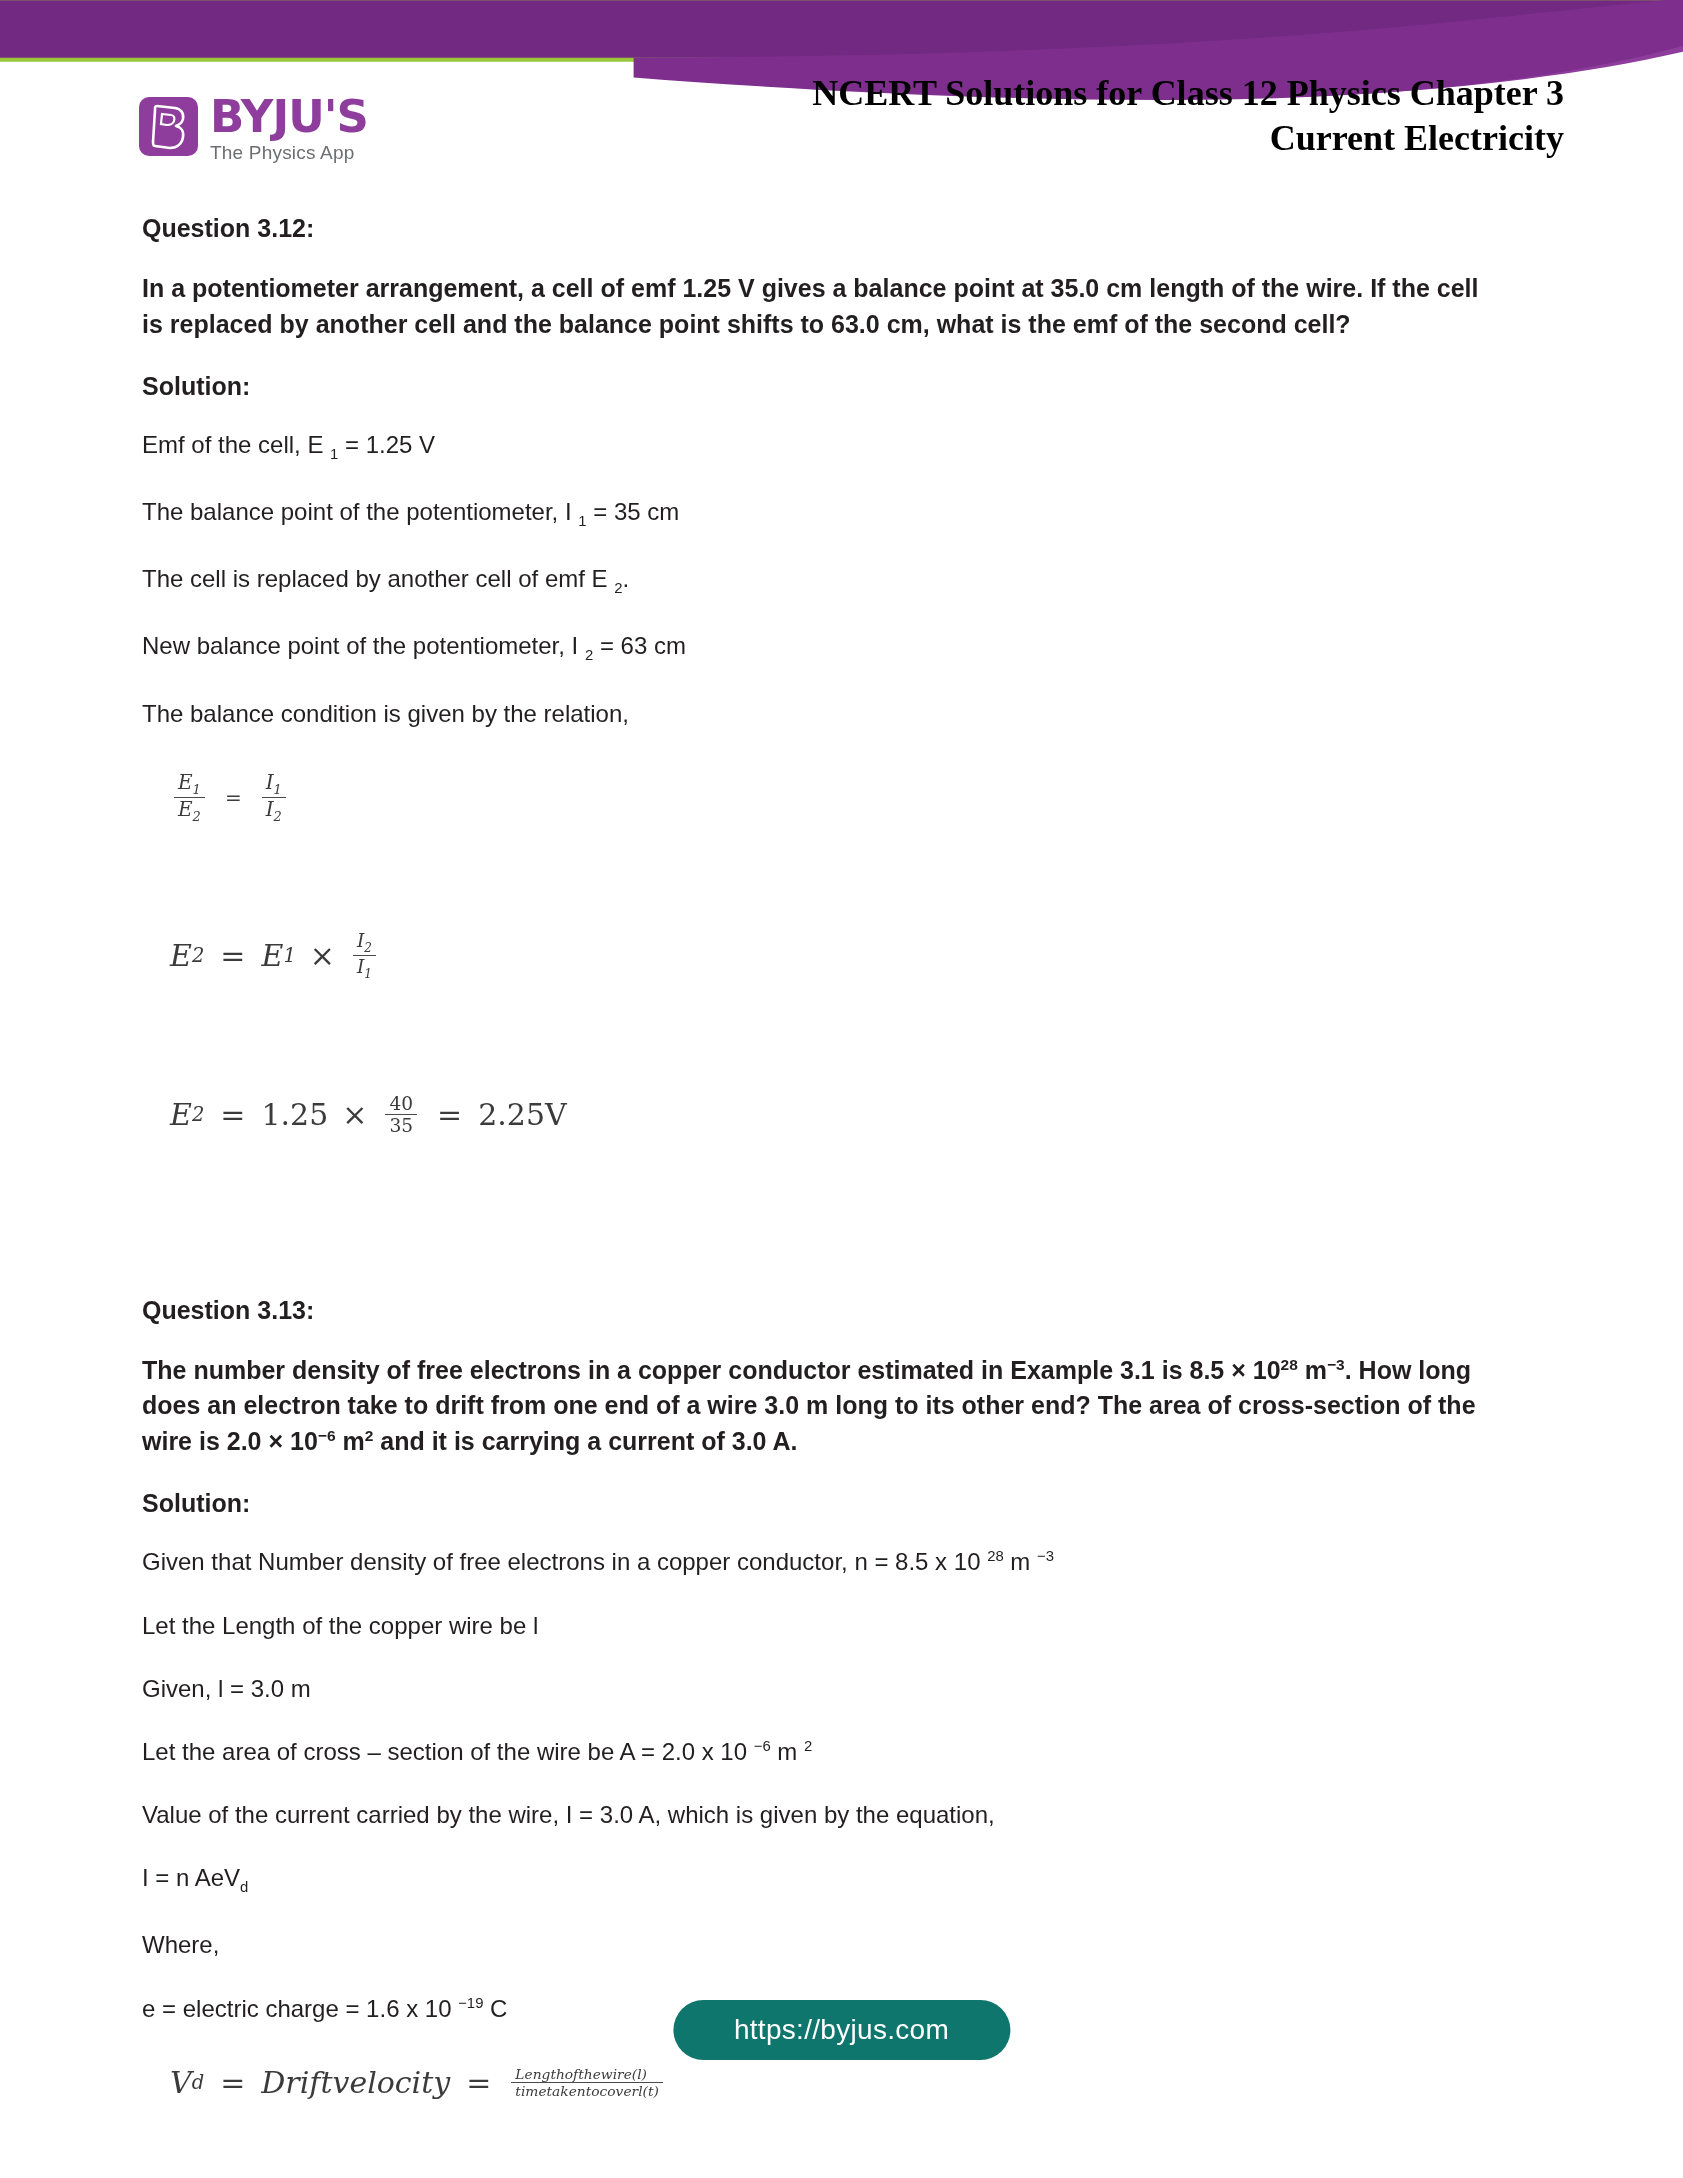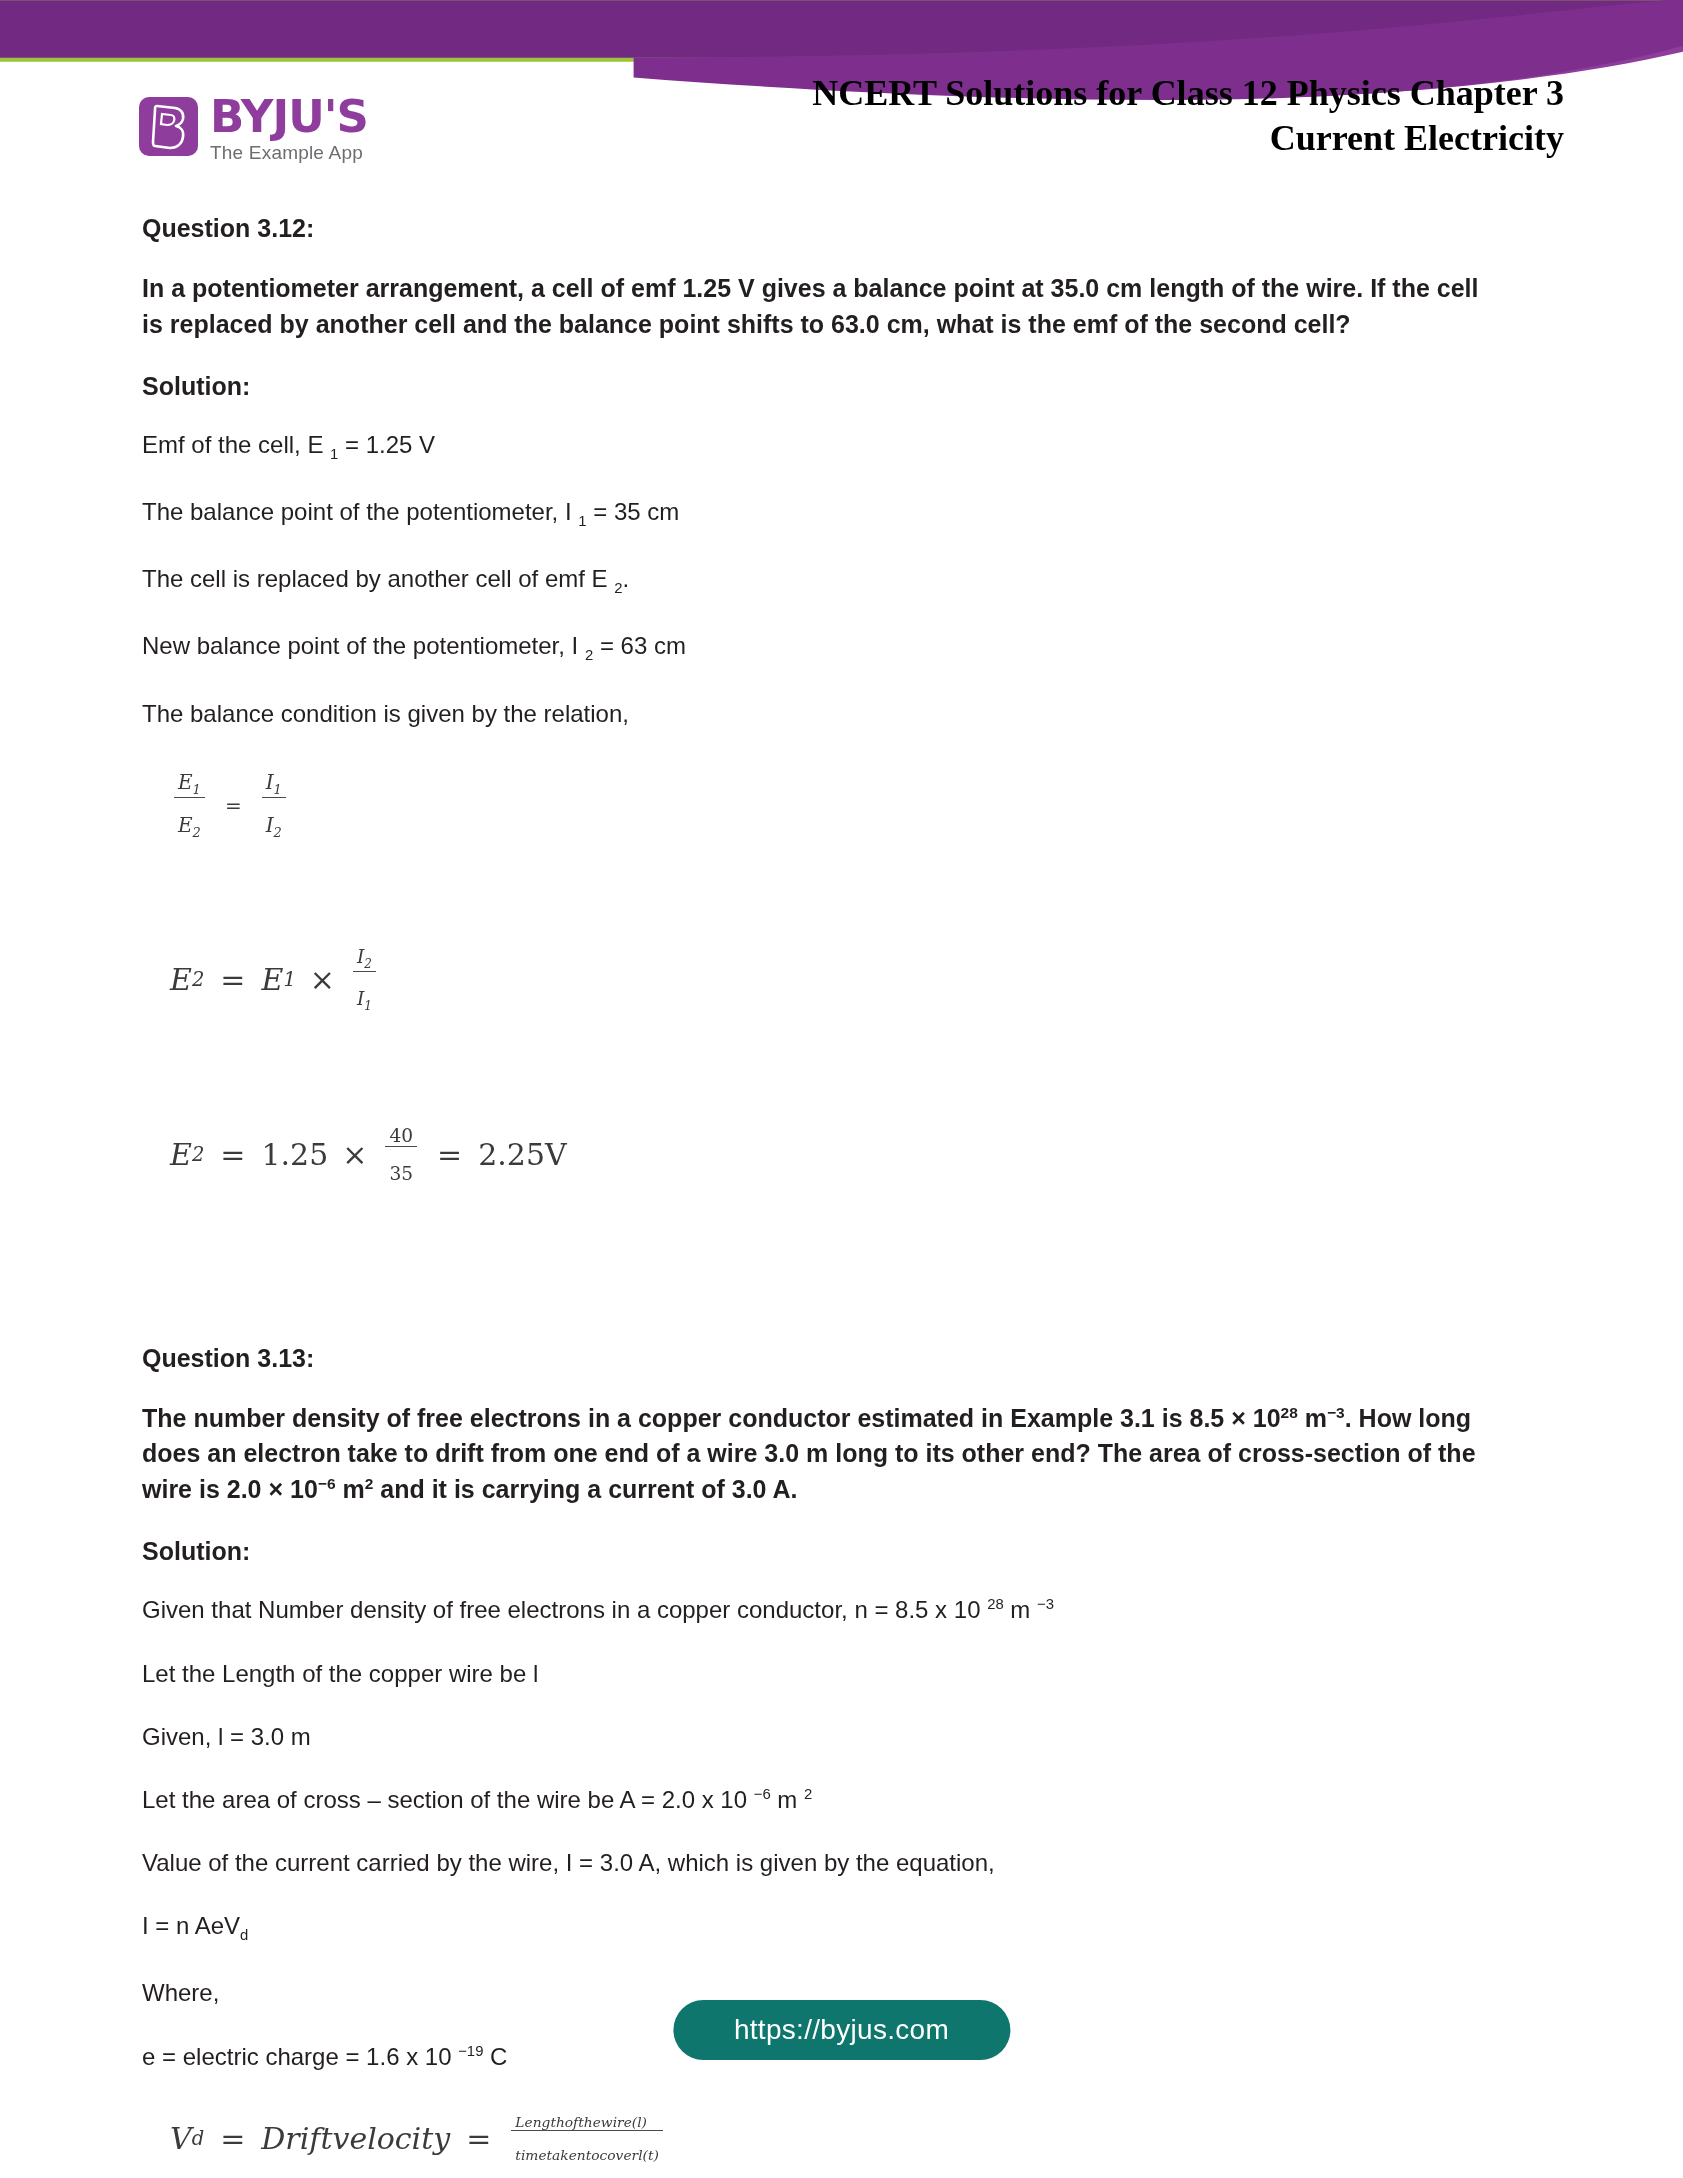--- a/index.html
+++ b/index.html
@@ -144,21 +144,21 @@
   .mo-eq { margin: 0 16px; font-style: normal; }
   .frac {
     display: inline-flex;
     flex-direction: column;
     align-items: flex-start;
     vertical-align: middle;
     line-height: 1.05;
     margin: 11px 4px;
   }
   .frac .num { padding: 0 4px 1px 4px; }
-  .frac .den { padding: 17px 4px 0 4px; border-top: 1.6px solid #4a4a4a; }
+  .frac .den { padding: 1px 4px 0 4px; border-top: 1.6px solid #4a4a4a; }
   .frac-sm { font-size: 0.62em; }
   .frac-tiny { font-size: 0.46em; }
   .msub { font-size: 0.65em; vertical-align: sub; font-style: italic; }
 
   
   .footer-pill {
     position: absolute;
     left: 50%;
     transform: translateX(-50%);
     top: 2000px;
@@ -192,21 +192,21 @@
 
   <div class="logo-block">
     <div class="logo-mark">
       <svg class="glyph-b" viewBox="0 0 36 46" xmlns="http://www.w3.org/2000/svg">
         <path d="M6,2 L24,4 C30,5 33,9 32,15 C31,19 28,21 25,22 C30,23 33,27 32,33 C31,40 26,44 19,44 L4,42 C2,42 2,40 2,38 L4,6 C4,3 4,2 6,2 Z" fill="none" stroke="#ffffff" stroke-width="2.6" stroke-linejoin="round"></path>
         <path d="M11,10 L20,11 C23,11 24,14 23,17 C22,20 19,21 16,21 L10,20 Z" fill="none" stroke="#ffffff" stroke-width="2.2"></path>
       </svg>
     </div>
     <div class="logo-text">
       <span class="logo-word">BYJU'S</span>
-      <span class="logo-tag">The Example App</span>
+      <span class="logo-tag">The Physics App</span>
     </div>
   </div>
 
   <div class="header-title">
     <span class="line">NCERT Solutions for Class 12 Physics Chapter 3</span>
     <span class="line">Current Electricity</span>
   </div>
 </div>
 
 <div class="content">

